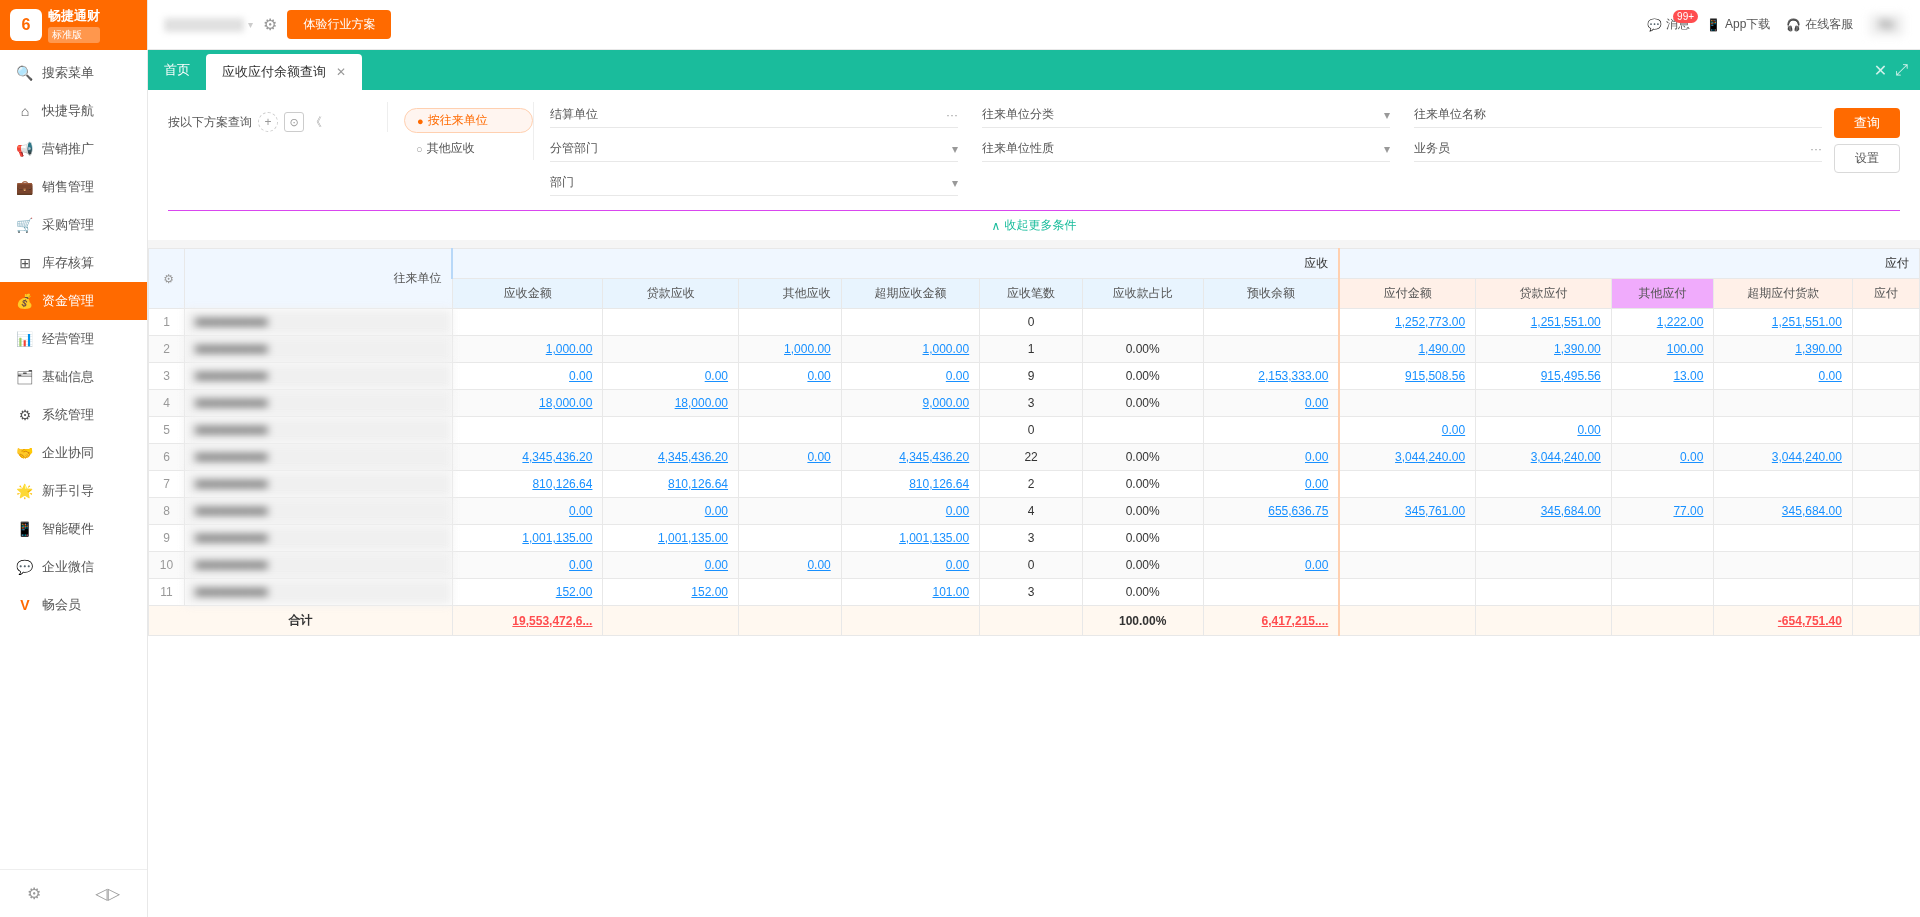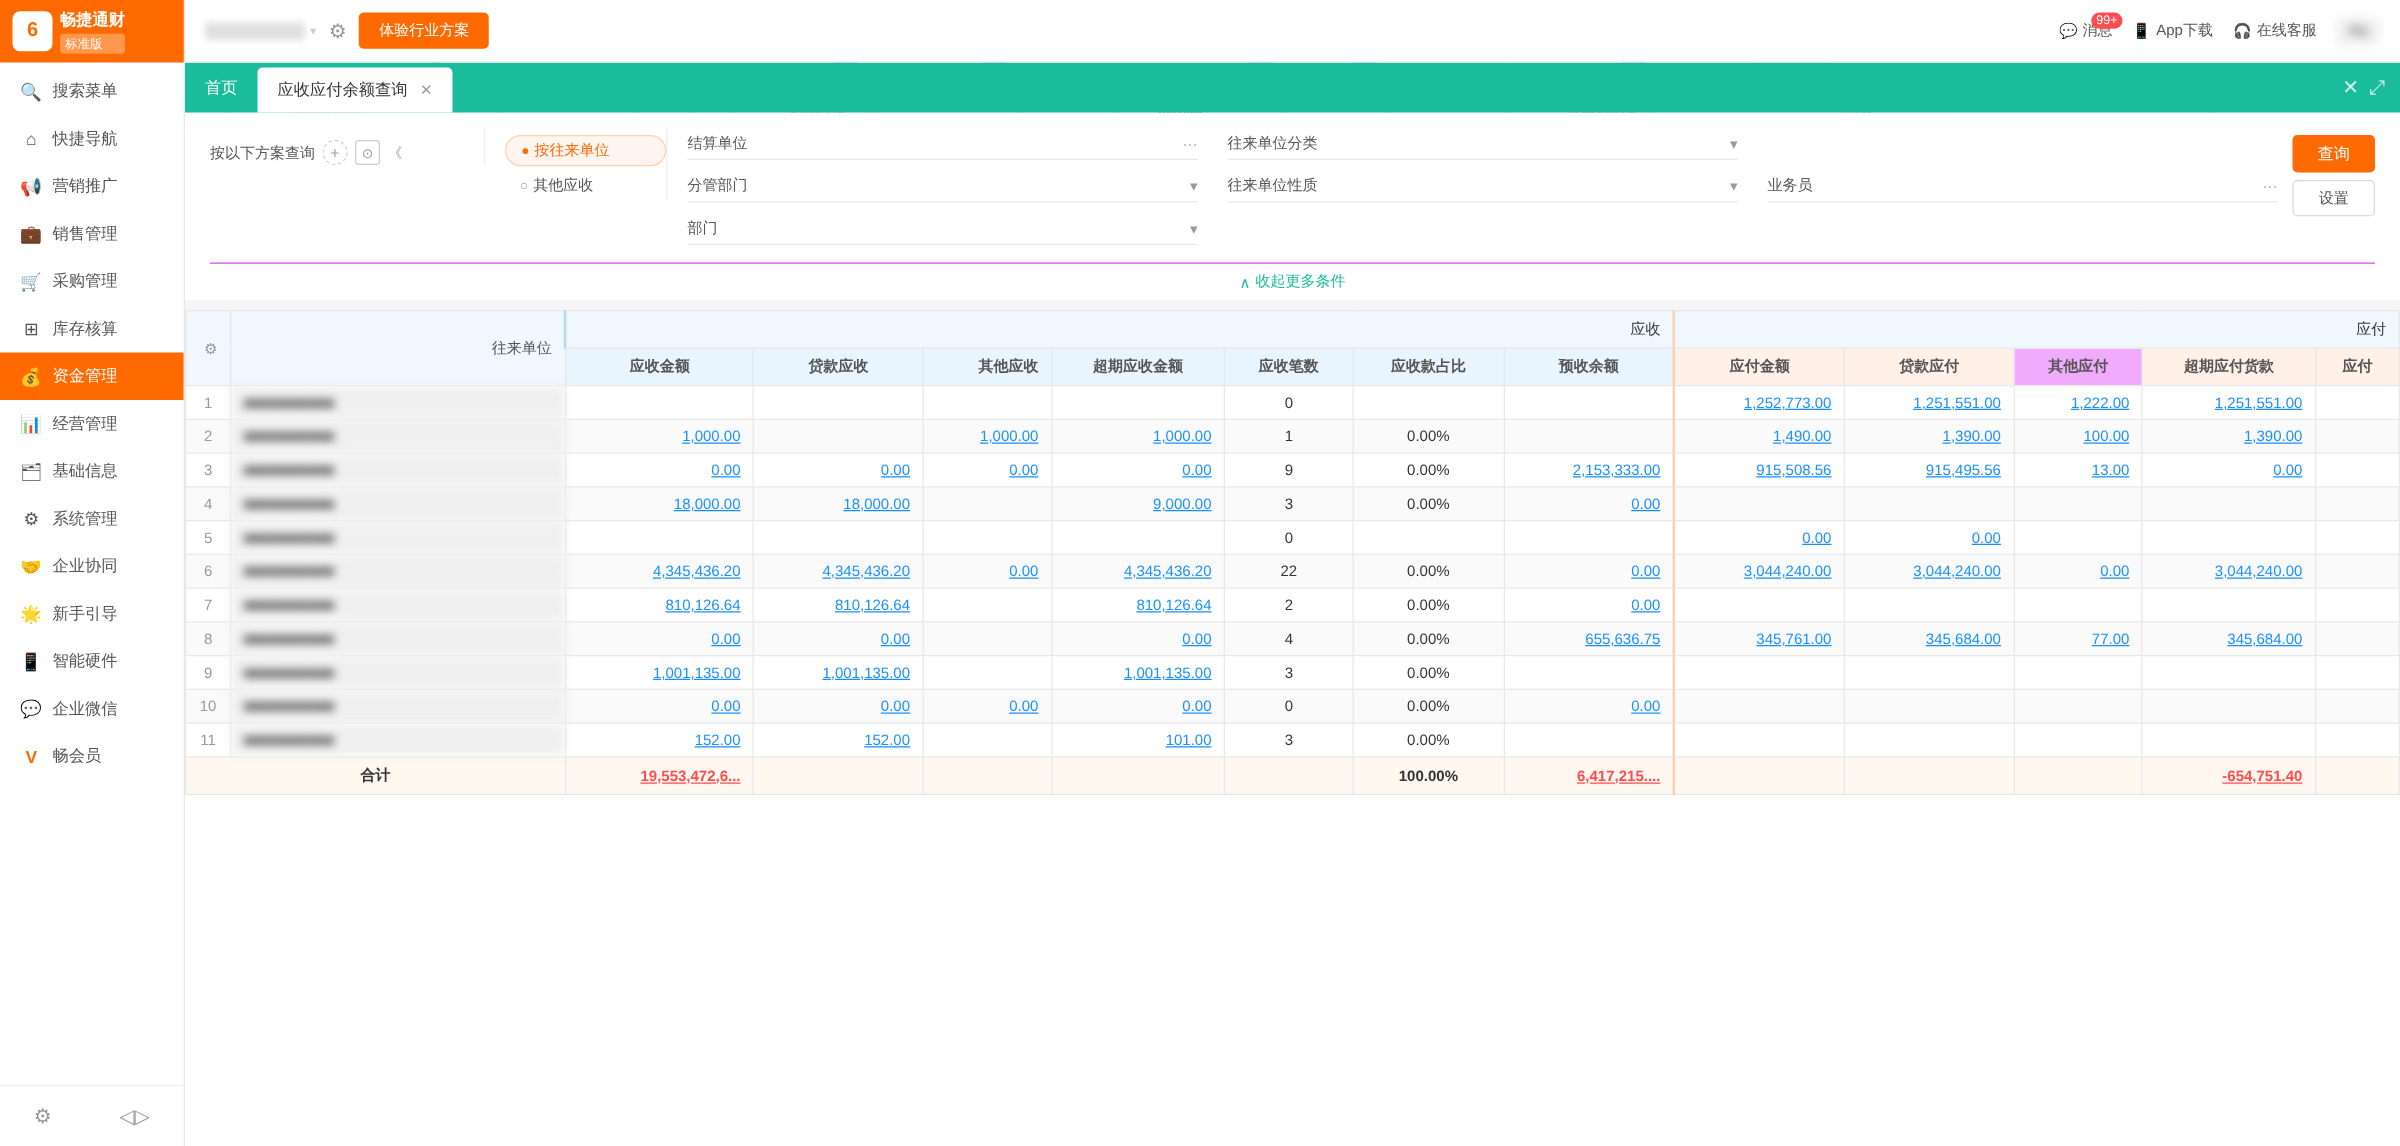--- a/index.html
+++ b/index.html
@@ -116,21 +116,21 @@
     .settings-btn2 {
       background: #fff; color: #555; border: 1px solid #d9d9d9; border-radius: 4px;
       padding: 5px 16px; cursor: pointer; font-size: 12px;
     }
 
     
     .table-container { flex: 1; overflow: auto; background: #fff; margin: 8px 0 0 0; }
     .data-table { width: 100%; border-collapse: collapse; font-size: 12px; }
     .data-table th, .data-table td { border: 1px solid #e8e8e8; padding: 6px 10px; white-space: nowrap; }
     .data-table thead tr:first-child th { background: #fafafa; text-align: right; font-weight: normal; color: #555; }
-    .data-table thead tr:last-child th { background: #fafafa; text-align: center; font-weight: bold; color: #555; }
+    .data-table thead tr:last-child th { background: #fafafa; text-align: center; font-weight: normal; color: #555; }
     .data-table tbody tr:nth-child(odd) { background: #fff; }
     .data-table tbody tr:nth-child(even) { background: #fafafa; }
     .data-table td { color: #333; }
     .data-table td.number { text-align: right; color: #1890ff; text-decoration: underline; cursor: pointer; }
     .data-table td.center { text-align: center; }
     .data-table td.row-num { text-align: center; color: #999; }
     .data-table tfoot td { background: #fff8f0; font-weight: bold; }
     .data-table tfoot td.number { color: #ff4d4f; }
     .table-settings-icon { cursor: pointer; color: #999; }
 
@@ -296,20 +296,24 @@
               <span></span>
               <span class="filter-dots">···</span>
             </div>
           </div>
           <div class="filter-field">
             <span class="filter-field-label">往来单位分类</span>
             <div class="filter-select">
               <span></span>
               <span class="filter-down">▾</span>
             </div>
+          </div>
+          <div class="filter-field">
+            <span class="filter-field-label">往来单位名称</span>
+            <input class="filter-input" type="text" value="" style="">
           </div>
         </div>
 
         <div style="display:grid;grid-template-columns:1fr 1fr 1fr;gap:0 24px;margin-bottom:8px;">
           <div class="filter-field">
             <span class="filter-field-label">分管部门</span>
             <div class="filter-select">
               <span></span>
               <span class="filter-down">▾</span>
             </div>

